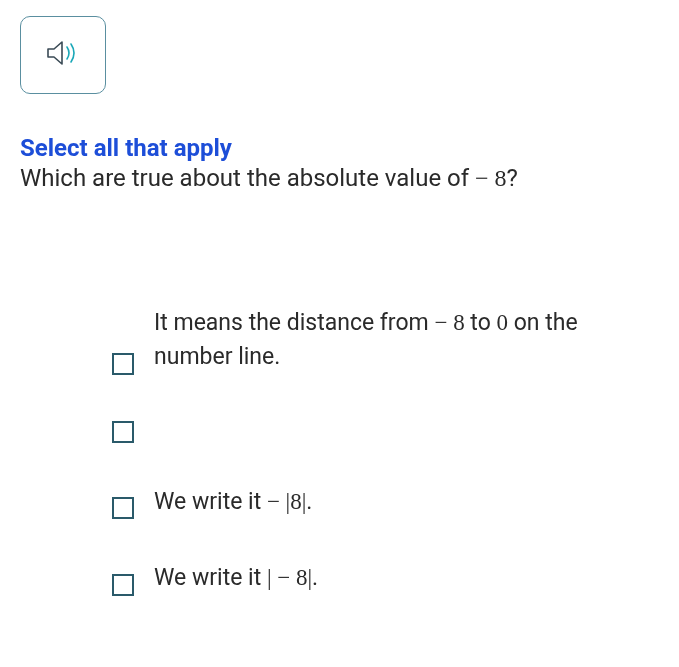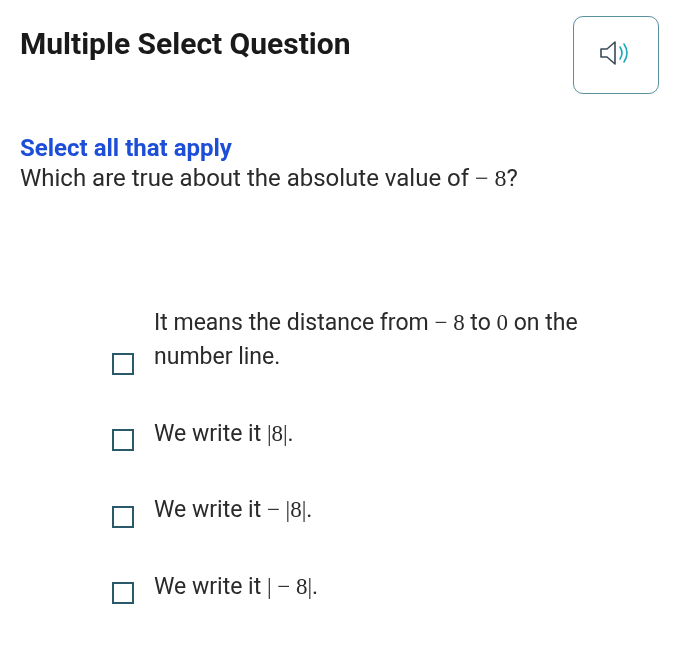--- a/index.html
+++ b/index.html
@@ -76,21 +76,20 @@
   .option-text {
     font-size: 23px;
     color: #2a2a2a;
     line-height: 1.5;
   }
 </style>
 </head>
 <body>
 
 <div class="header-row">
-  <h1 class="question-type">Multiple Select Question</h1>
   <div class="audio-btn">
     <span>
       <svg width="38" height="32" viewBox="0 0 38 32" fill="none">
         <path d="M4 12 L4 20 L10 20 L18 27 L18 5 L10 12 Z" stroke="#3a4a55" stroke-width="1.6" fill="none" stroke-linejoin="round"></path>
         <path d="M23 10 Q27 16 23 22" stroke="#1ba8b8" stroke-width="1.6" fill="none" stroke-linecap="round"></path>
         <path d="M27 7 Q33 16 27 25" stroke="#1ba8b8" stroke-width="1.6" fill="none" stroke-linecap="round"></path>
       </svg>
     </span>
   </div>
 </div>
@@ -101,21 +100,20 @@
   <span>Which are true about the absolute value of </span><span class="math">− 8</span><span>?</span>
 </div>
 
 <div class="options">
     <div class="option">
       <div class="checkbox"></div>
       <div class="option-text"><span>It means the distance from </span><span class="math">− 8</span><span> to </span><span class="math">0</span><span> on the number line.</span></div>
     </div>
     <div class="option">
       <div class="checkbox"></div>
-      <div class="option-text"><span>We write it </span><span class="math">|8|</span><span>.</span></div>
     </div>
     <div class="option">
       <div class="checkbox"></div>
       <div class="option-text"><span>We write it </span><span class="math">− |8|</span><span>.</span></div>
     </div>
     <div class="option">
       <div class="checkbox"></div>
       <div class="option-text"><span>We write it </span><span class="math">| − 8|</span><span>.</span></div>
     </div>
   </div>

